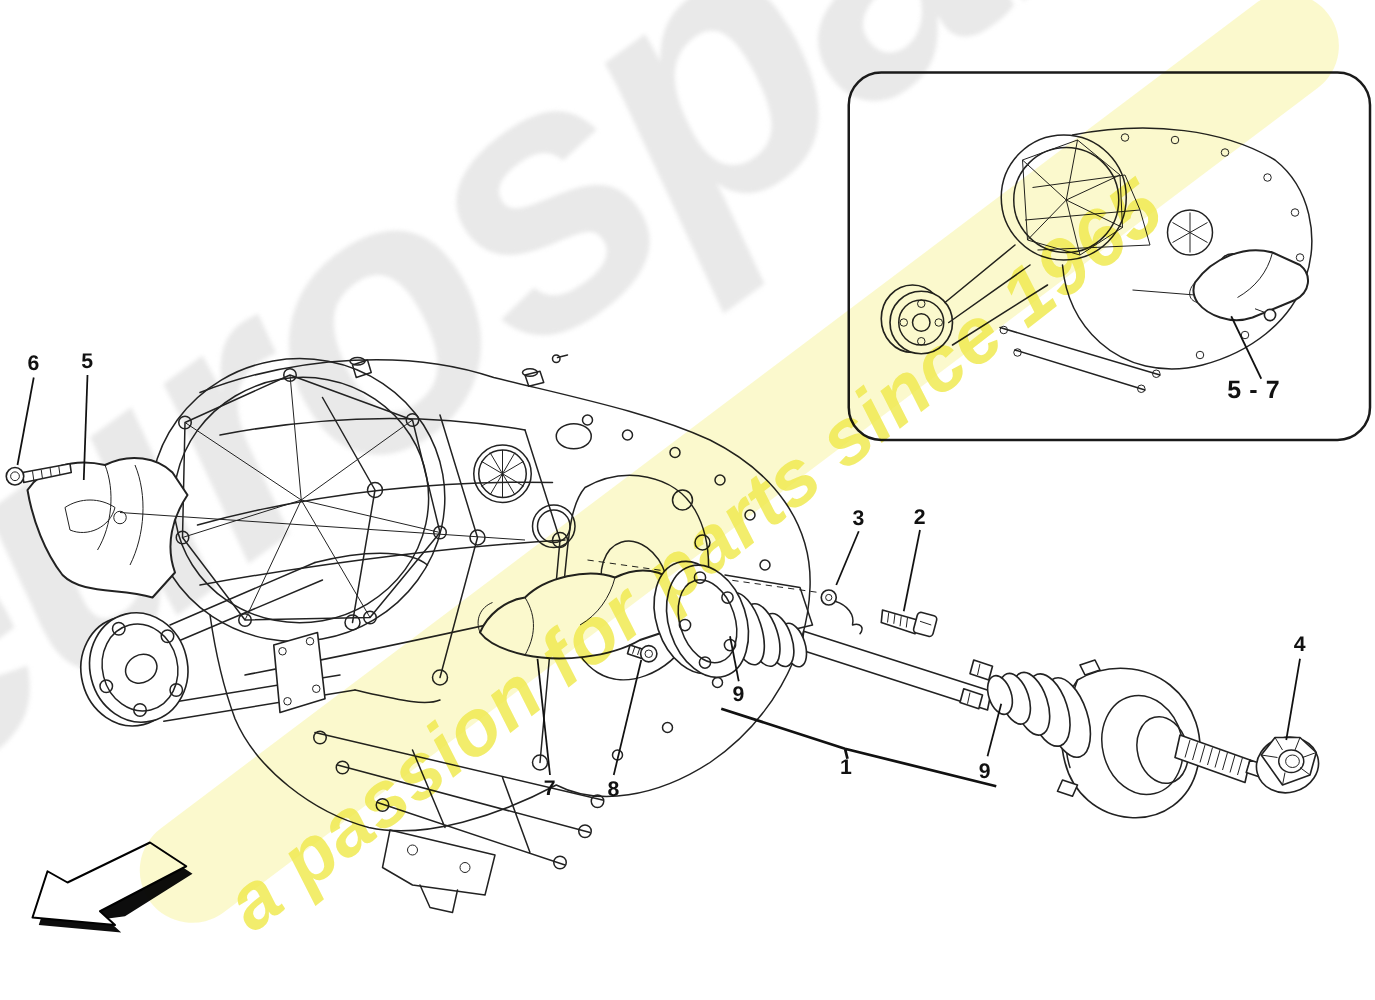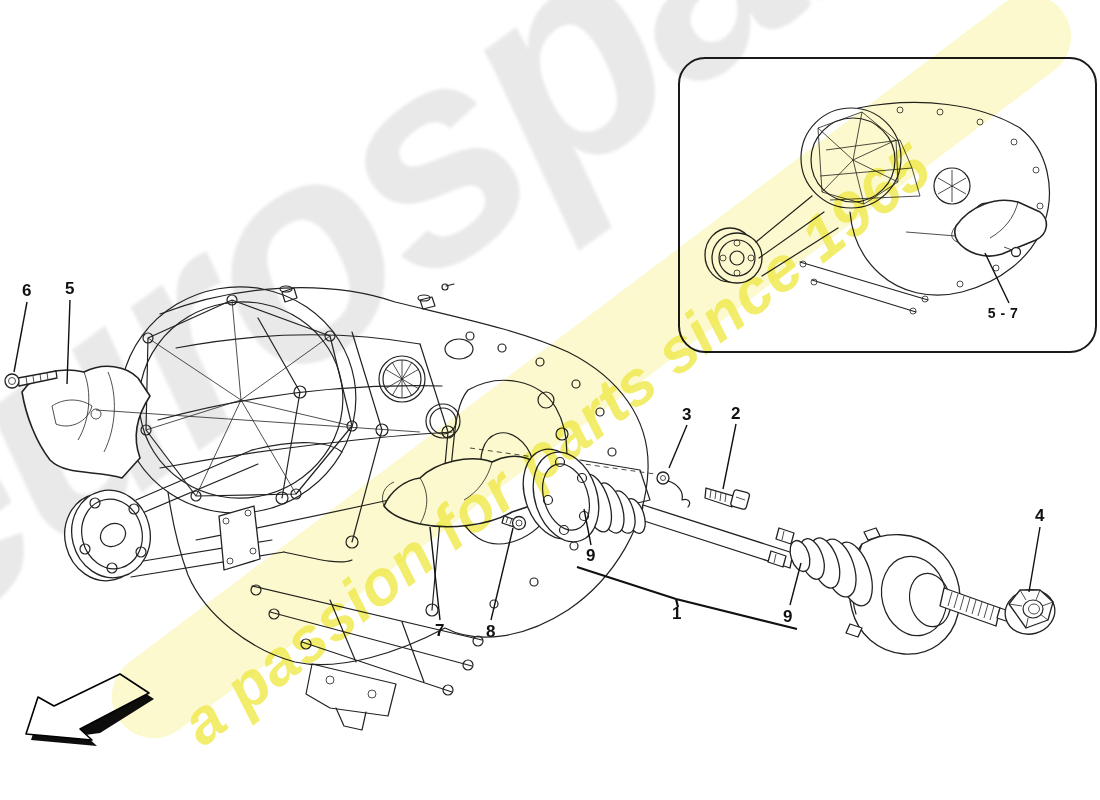--- a/index.html
+++ b/index.html
@@ -329,16 +329,16 @@
   <div class="co" style="left:27px;top:291px">6</div>
   <div class="co" style="left:70px;top:289px">5</div>
   <div class="co" style="left:687px;top:415px">3</div>
   <div class="co" style="left:736px;top:414px">2</div>
   <div class="co" style="left:1040px;top:516px">4</div>
   <div class="co" style="left:440px;top:631px">7</div>
   <div class="co" style="left:491px;top:632px">8</div>
   <div class="co" style="left:591px;top:556px">9</div>
   <div class="co" style="left:677px;top:614px">1</div>
   <div class="co" style="left:788px;top:617px">9</div>
-  <div class="co" style="left:1003px;top:313px;font-size:14px">5 - 7</div>
+  <div class="co" style="left:1003px;top:313px;font-size:20px">5 - 7</div>
 
 
 </div>
 
 </body></html>

